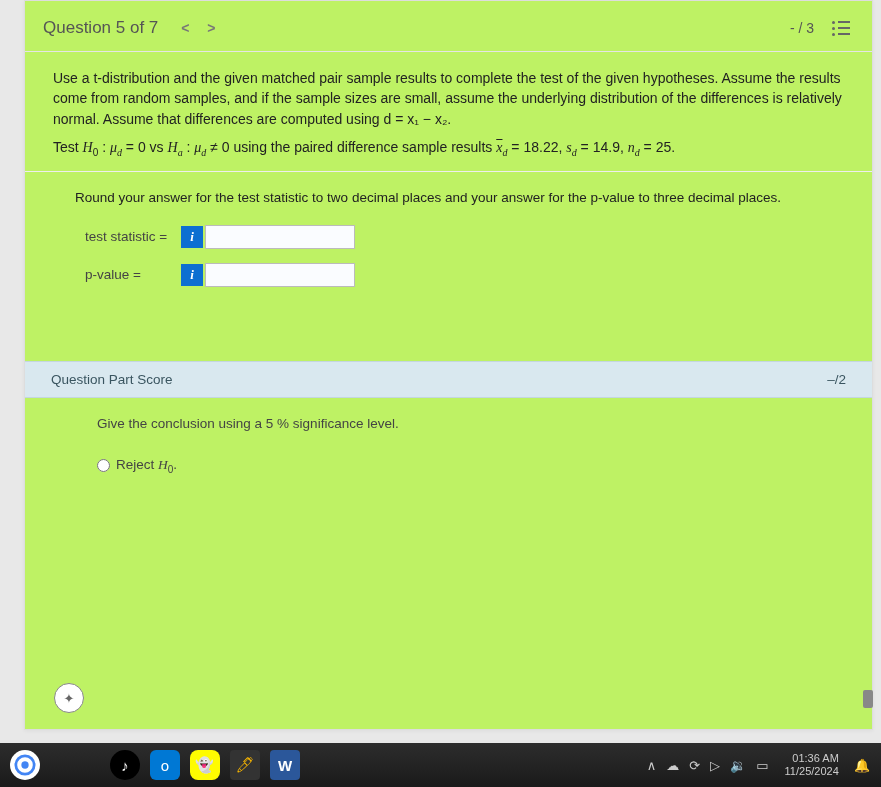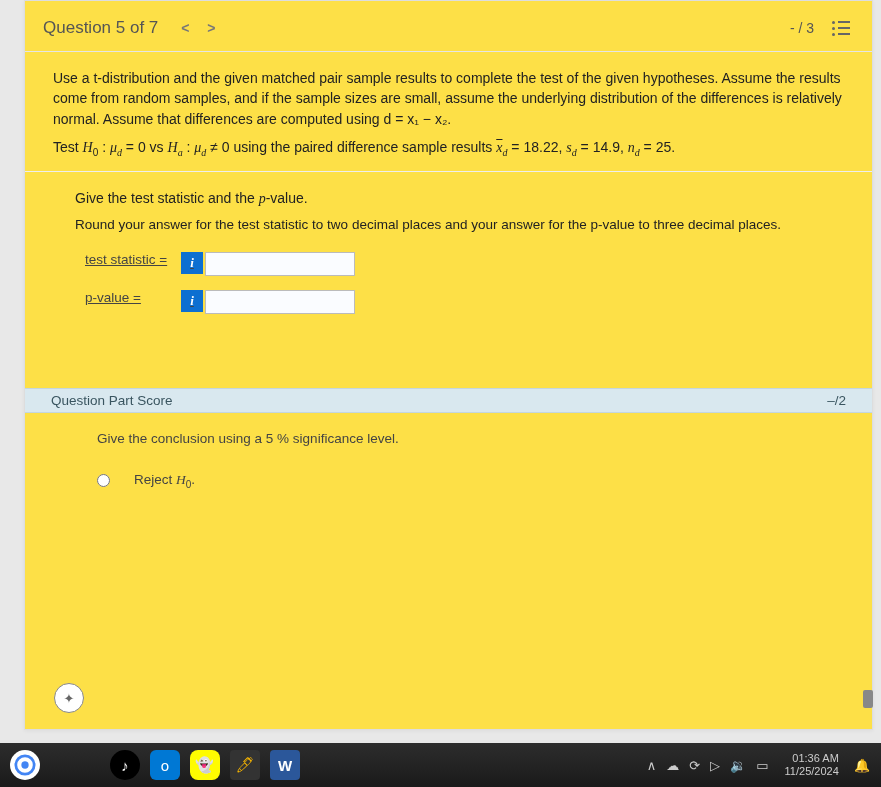--- a/index.html
+++ b/index.html
@@ -5,21 +5,21 @@
   * { box-sizing: border-box; margin: 0; padding: 0; }
   body {
     font-family: "Segoe UI", Arial, sans-serif;
     background: #e8e8e8;
     width: 881px;
     height: 787px;
     overflow: hidden;
     position: relative;
   }
   .page {
-    background: #fde047;
+    background: #bef264;
     margin: 0 8px 0 24px;
     border: 1px solid #ddd;
     min-height: 730px;
     box-shadow: 0 1px 4px rgba(0,0,0,0.05);
   }
   .q-header {
     display: flex;
     align-items: center;
     padding: 14px 18px 10px 18px;
     border-bottom: 1px solid #e5e5e5;
@@ -38,38 +38,38 @@
   .content { padding: 16px 28px; }
   .instr { font-size: 14px; color:#222; line-height:1.45; }
   .hyp { font-size:14px; color:#222; margin-top:10px; }
   .sub { font-size:10px; vertical-align:sub;}
   .it { font-style: italic; font-family: "Times New Roman", serif;}
   .xbar { text-decoration: overline; }
   .section-gap { height:14px; border-bottom:1px solid #eee; margin:0 -28px 0 -28px;}
   .part { padding: 18px 10px 10px 22px; }
   .part-title { font-size:14px; color:#222; margin-bottom:10px;}
   .part-sub { font-size:13.5px; color:#222; margin-bottom:20px;}
-  .input-row { display:flex; margin:14px 0 14px 10px; font-size:13.5px; color:#444;text-decoration:underline;}
+  .input-row { display:flex; align-items:center; margin:14px 0 14px 10px; font-size:13.5px; color:#444;}
   .input-row .lbl { min-width:96px; }
   .info-badge {
     width:22px; height:22px; background:#0d6fd1; color:#fff; font-weight:bold;
     display:flex; align-items:center; justify-content:center; font-size:13px;
     margin-right:2px; font-family:"Times New Roman",serif; font-style:italic;
   }
   .ans-input {
     width: 150px; height:24px; border:1px solid #bbb; background:#fafcff;
     padding:2px 4px; font-size:13px;
   }
   .part-score-bar {
     background:#d9e8ef; border-top:1px solid #c4d6df; border-bottom:1px solid #c4d6df;
-    padding:4px 26px; display:flex; justify-content:space-between; color:#3a5560;
+    padding:10px 26px; display:flex; justify-content:space-between; color:#3a5560;
     font-size:13.5px; margin: 50px -28px 0 -28px;
   }
   .conclusion { padding: 18px 44px; font-size:13.5px; color:#444;}
-  .radio-row { display:flex; align-items:center; gap:24px; margin:5px 0;}
+  .radio-row { display:flex; align-items:center; gap:6px; margin:5px 0;}
   .radio-row input { accent-color:#555;}
   .hint-bubble{
     position:absolute; left:54px; bottom:74px; width:30px;height:30px;
     border:1.5px solid #888; border-radius:50%; background:#fff;
     display:flex;align-items:center;justify-content:center; font-size:13px;color:#666;
   }
   
   .taskbar {
     position:absolute; bottom:0; left:0; right:0; height:44px;
     background:linear-gradient(#2d2d2d,#1a1a1a);
@@ -131,23 +131,20 @@
       <span>18.22</span>,
       <span class="it">s<span class="sub">d</span></span> =
       <span>14.9</span>,
       <span class="it">n<span class="sub">d</span></span> =
       <span>25</span>.
     </p>
 
     <div class="section-gap"></div>
 
     <div class="part">
-      <p class="part-title">
-        Give the test statistic and the <span class="it">p</span>-value.
-      </p>
       <p class="part-sub">Round your answer for the test statistic to two decimal places and your answer for the p-value to three decimal places.</p>
 
       <div class="input-row">
         <span class="lbl">test statistic =</span>
         <span class="info-badge">i</span>
         <input class="ans-input" type="text" style="">
       </div>
 
       <div class="input-row">
         <span class="lbl">p-value =</span>

